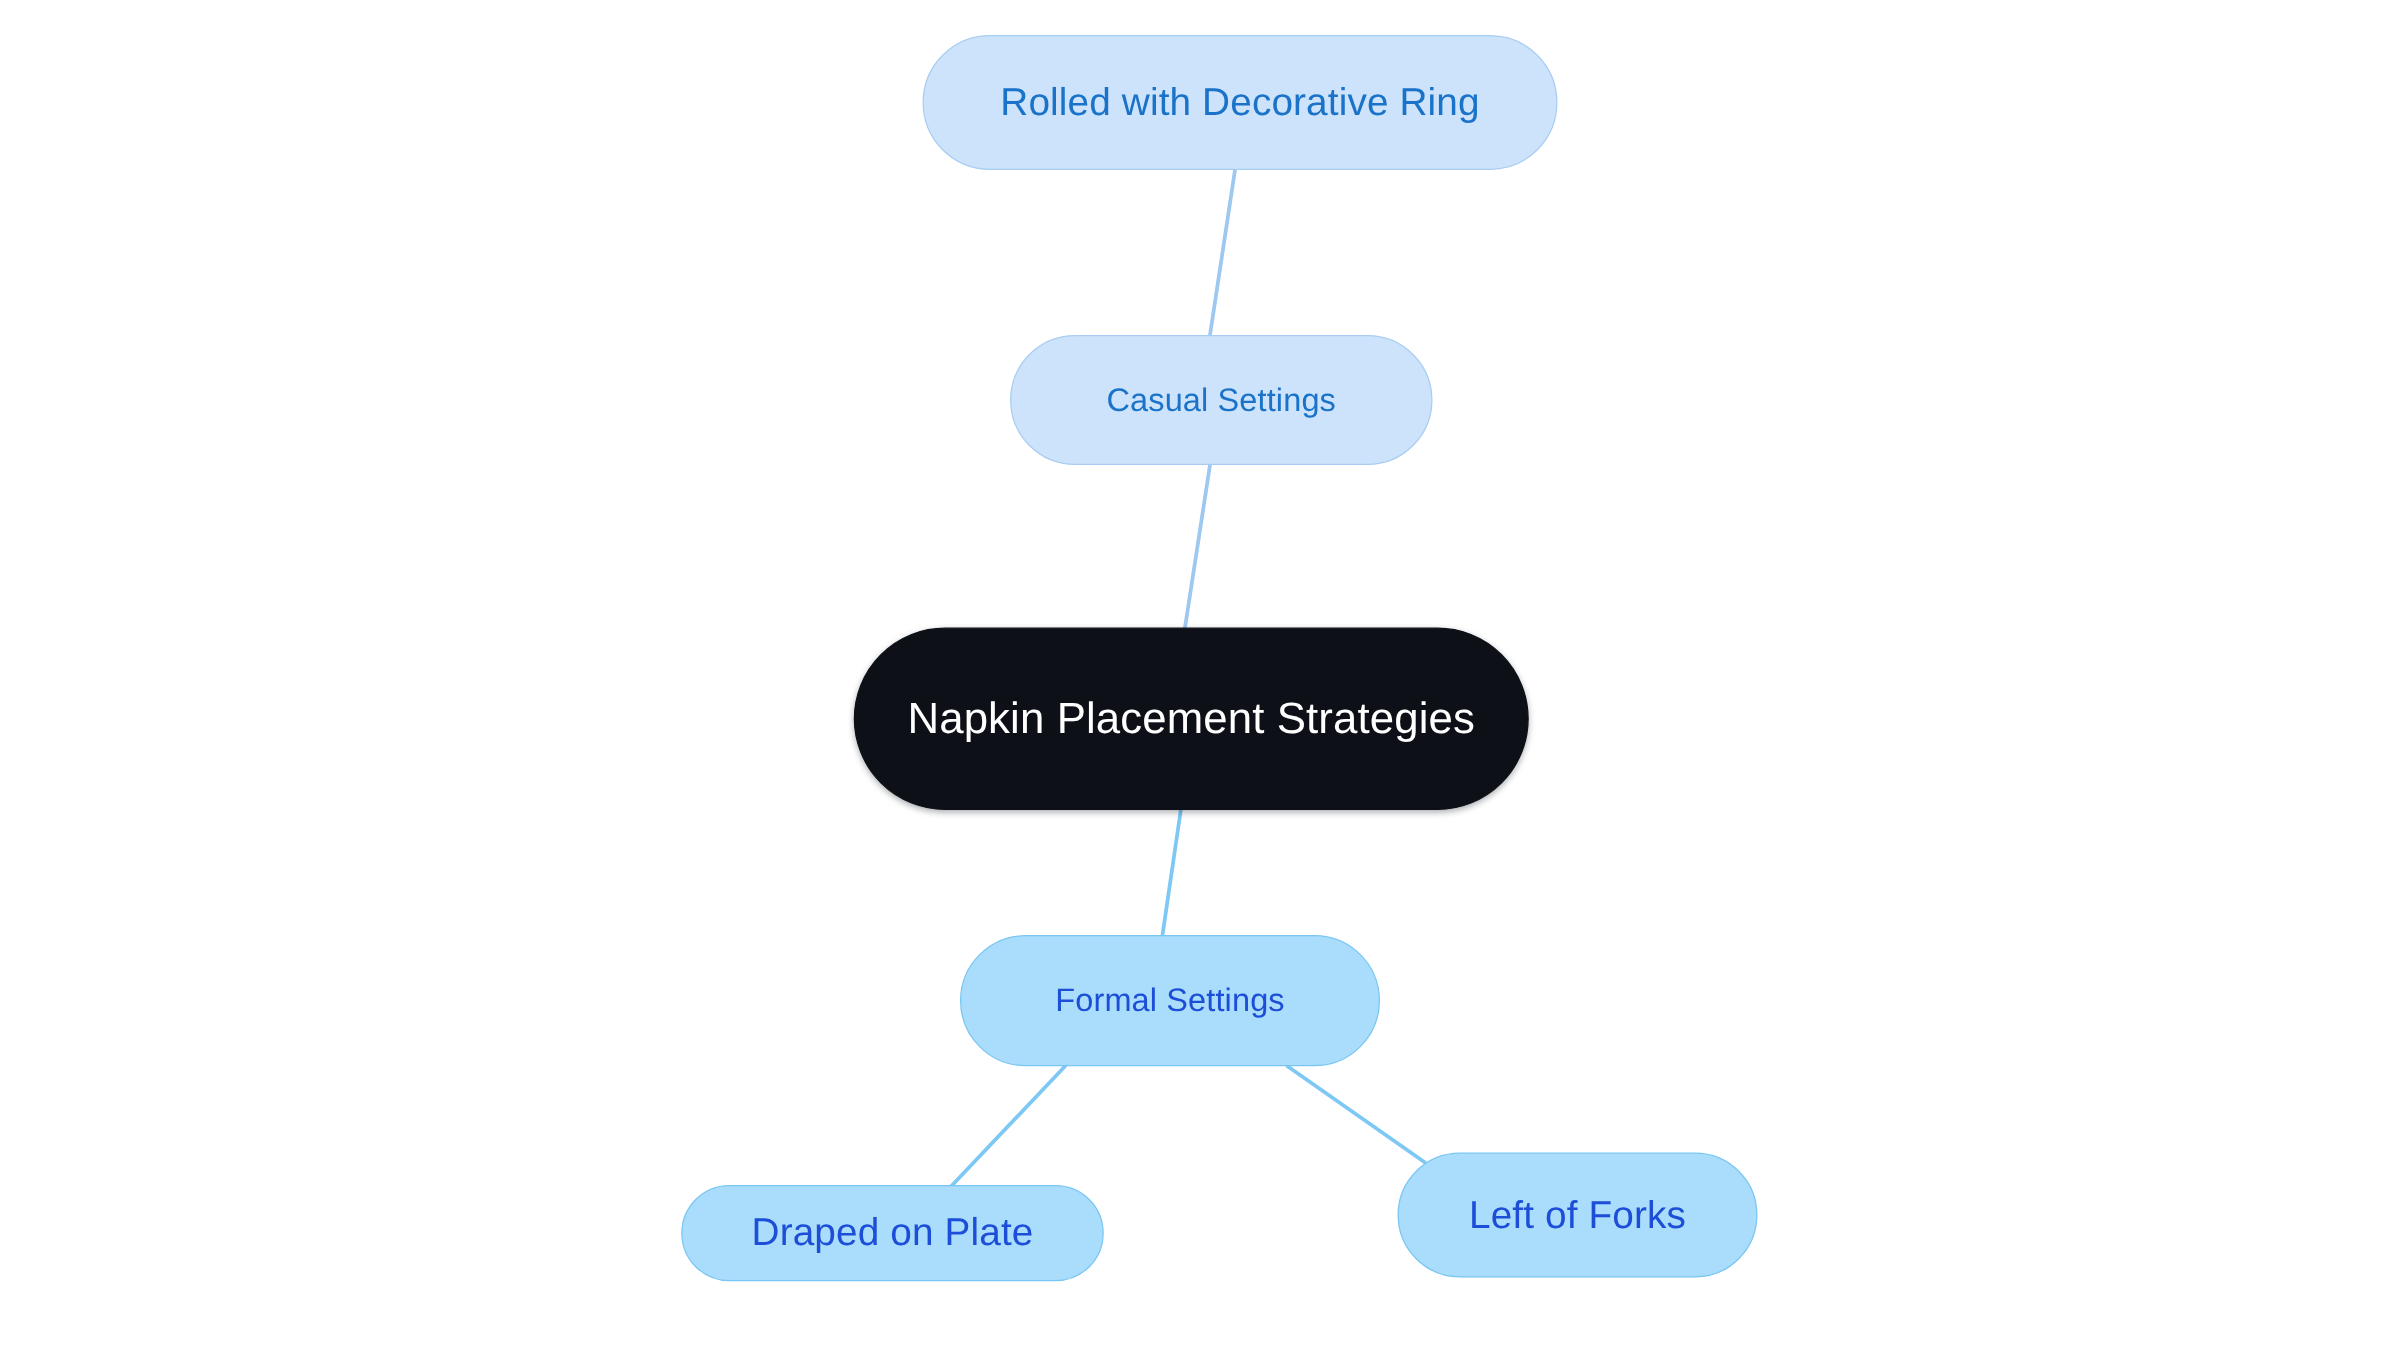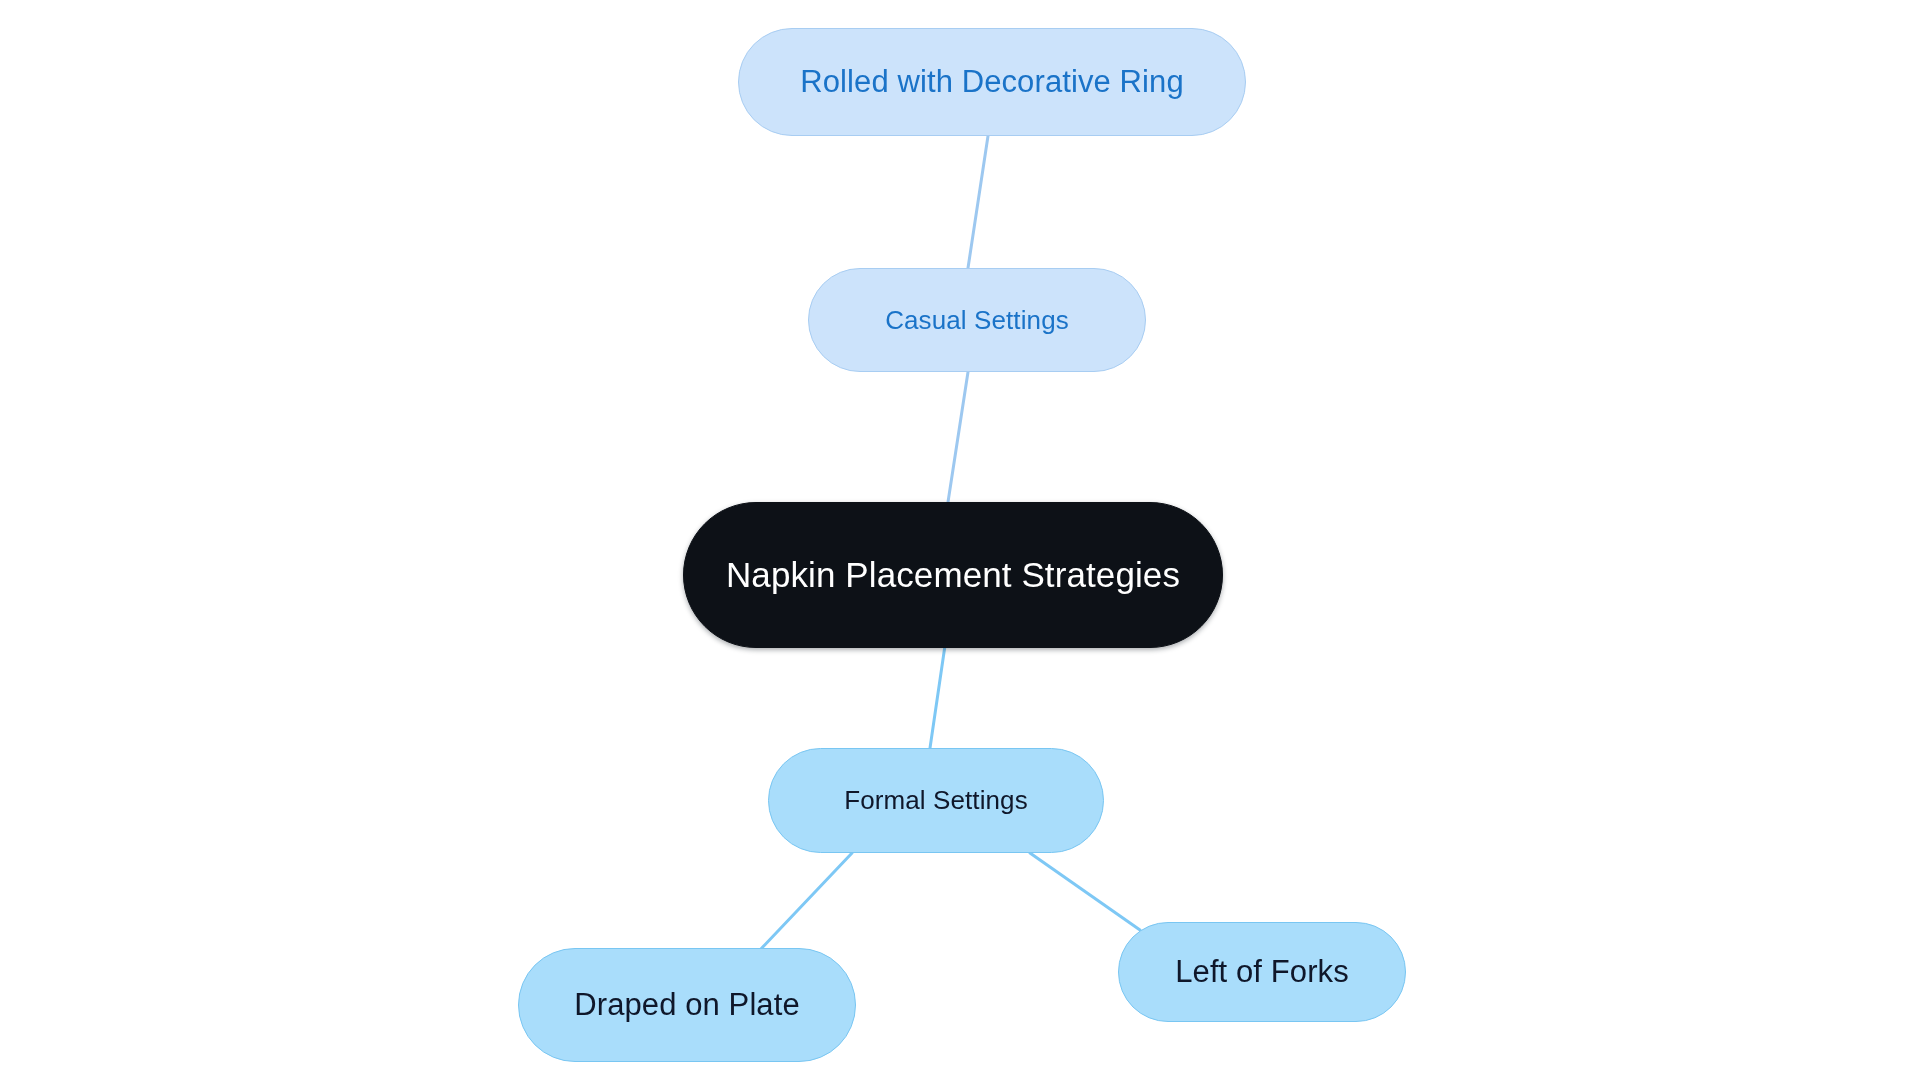--- a/index.html
+++ b/index.html
@@ -71,34 +71,34 @@
     font-weight: 400;
     letter-spacing: 0.1px;
   }
 
   
   .node--formal {
     background: #a9ddfb;
     border: 1.6px solid #79c6f2;
   }
   .node--formal .node-label {
-    color: #0f172a;
+    color: #1d4ed8;
     font-weight: 400;
     letter-spacing: 0.1px;
   }
 
   .node--l1 .node-label { font-size: 26px; }
   .node--l2 .node-label { font-size: 31px; }
 
   
   #node-rolled   { left: 738px; top: 28px;  width: 508px; height: 108px; }
   #node-casual   { left: 808px; top: 268px; width: 338px; height: 104px; }
   #node-root     { left: 683px; top: 502px; width: 540px; height: 146px; }
   #node-formal   { left: 768px; top: 748px; width: 336px; height: 105px; }
-  #node-draped   { left: 518px; top: 948px; width: 338px; height: 114px; }
+  #node-draped   { left: 545px; top: 948px; width: 338px; height: 77px; }
   #node-left     { left: 1118px; top: 922px; width: 288px; height: 100px; }
 </style>
 </head>
 <body>
 
 <div id="mindmap-canvas">
 
   <svg id="edge-layer" width="1920" height="1083" viewBox="0 0 1920 1083" xmlns="http://www.w3.org/2000/svg">
 
     <line x1="968" y1="268" x2="988" y2="136" stroke="#9dc8f0" stroke-width="3" stroke-linecap="round"></line>

